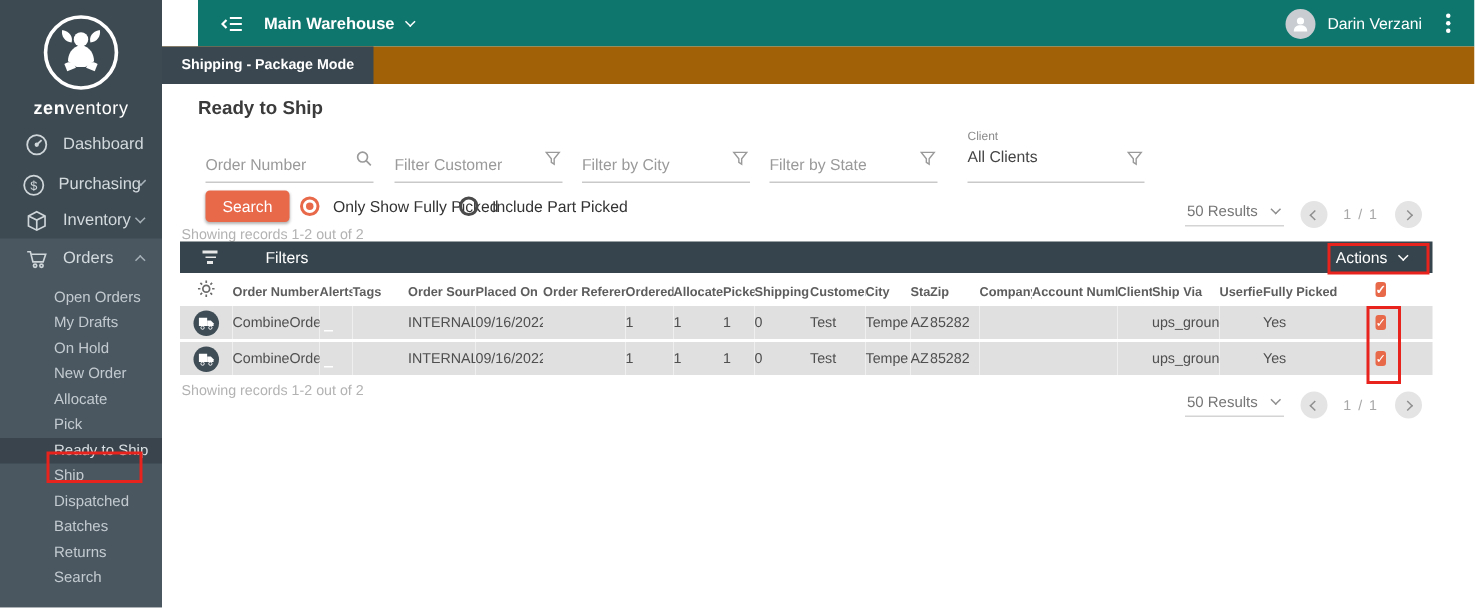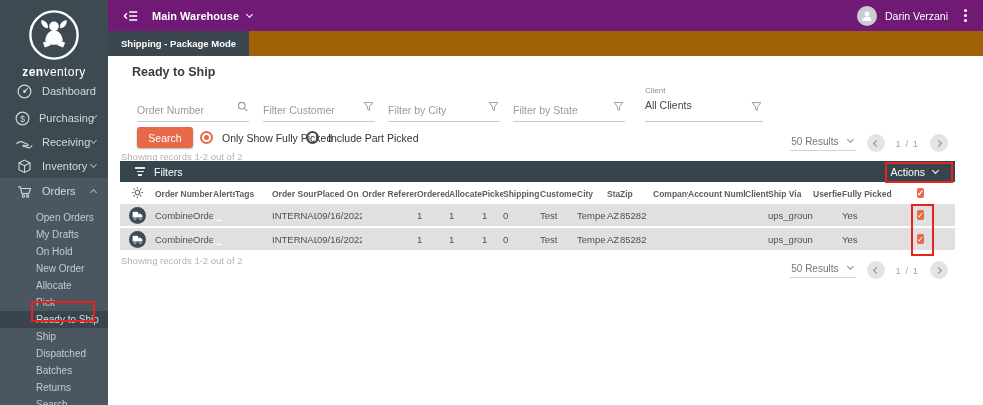--- a/index.html
+++ b/index.html
@@ -24,21 +24,21 @@
   .chev.white { border-color:#fff; }
   .chev.gray  { border-color:#8f8f8f; }
   .orders-section { background:#4a5761; flex:1; padding-top:1px; }
   .submenu { margin-top:6px; }
   .sub-item { height:17px; line-height:17px; padding-left:36px; font-size:10px; color:#c3cbd0; cursor:pointer; white-space:nowrap; }
   .sub-item.selected { background:#39444c; color:#d9dfe3; }
   .annotation { position:absolute; border:2px solid #e8221c; z-index:60; pointer-events:none; }
 
   
   .main { flex:1; display:flex; flex-direction:column; position:relative; }
-  .topbar { height:31px; background:#701a75; display:flex; align-items:center; color:#fff; flex:none; }
+  .topbar { height:31px; background:#0f766e; display:flex; align-items:center; color:#fff; flex:none;margin-left:24px; }
   .collapse { margin-left:15px; display:flex; align-items:center; cursor:pointer; }
   .warehouse-btn { display:flex; align-items:center; gap:8px; margin-left:13px; cursor:pointer; }
   .warehouse-name { font-size:11px; font-weight:700; }
   .topbar-right { margin-left:auto; display:flex; align-items:center; margin-right:10px;justify-content:flex-end; }
   .avatar { width:20px; height:20px; border-radius:50%; background:#c9cdd1; display:flex; align-items:center; justify-content:center; cursor:pointer; }
   .username { font-size:10.5px; margin:0 10px 0 8px; }
   .kebab { width:3px; height:3px; border-radius:50%; background:#fff; box-shadow:0 -5px 0 #fff, 0 5px 0 #fff; margin:0 6px; cursor:pointer; }
 
   .tabbar { height:25px; background:#a16207; display:flex; align-items:stretch; flex:none; }
   .tab { display:flex; align-items:center; padding:0 13px; font-size:9.5px; font-weight:700; color:#fff; cursor:pointer; white-space:nowrap; }
@@ -71,21 +71,21 @@
     border-bottom:1px solid #d4d4d4; padding:0 3px 3px 1px; cursor:pointer; }
   .pcirc { width:18px; height:18px; border-radius:50%; background:#e4e4e4; display:flex;
     align-items:center; justify-content:center; cursor:pointer; }
   .pcirc .chev { margin:0; }
   .pcirc .chev.left  { transform:rotate(135deg); margin-left:2px; }
   .pcirc .chev.right { transform:rotate(-45deg); margin-right:2px; }
   .pindic { font-size:9.5px; color:#a8a8a8; letter-spacing:1px; }
   .showing { position:absolute; left:13px; font-size:9.5px; color:#b3b3b3; }
 
   .fbar { position:absolute; left:12px; top:105px; width:835px; height:21px; background:#36454d;
-    display:flex; align-items:center; color:#fff; }
+    display:flex; align-items:center; color:#fff;gap:23px; }
   .flines { display:flex; flex-direction:column; gap:2px; align-items:center; margin-left:15px; }
   .flines span { display:block; height:1.5px; background:#e8e8e8; }
   .flines .l1 { width:10px; } .flines .l2 { width:7px; } .flines .l3 { width:4px; }
   .fbar-label { font-size:10.5px; margin-left:9px; }
   .fbar-actions { margin-left:auto; margin-right:17px; display:flex; align-items:center; gap:8px;
     font-size:10.5px; cursor:pointer; }
 
   table.otable { position:absolute; left:12px; top:127px; width:835px; border-collapse:collapse; table-layout:fixed; }
   .otable thead td { height:21px; font-size:8.5px; font-weight:700; color:#5d5d5d; vertical-align:middle;
     white-space:nowrap; overflow:hidden; }
@@ -136,30 +136,20 @@
         <span class="mi-label">Dashboard</span>
       </div>
       <div class="menu-item">
         <span class="mi-icon">
           <svg width="17" height="17" viewBox="0 0 20 20" fill="none" stroke="#cfd6da" stroke-width="1.4">
             <circle cx="10" cy="10" r="7.5"></circle>
               <text x="10" y="13.6" font-size="10" fill="#cfd6da" stroke="none" text-anchor="middle" font-family="Liberation Sans,sans-serif">$</text>
           </svg>
           </span>
         <span class="mi-label">Purchasing</span>
-        <span class="chev down"></span>
-      </div>
-      <div class="menu-item">
-        <span class="mi-icon">
-          <svg width="18" height="16" viewBox="0 0 20 18" fill="none" stroke="#cfd6da" stroke-width="1.3">
-            <path d="M1.5 11 c3 -3 5.5 -3 8 -1.5 l4.5 2 c1.2 .6 .6 2 -.6 1.8 l-4.5 -.8"></path>
-            <path d="M8 13.5 l6.5 2 c1 .3 2 0 2.8 -.8 l2 -2"></path>
-          </svg>
-          </span>
-        <span class="mi-label">Receiving</span>
         <span class="chev down"></span>
       </div>
       <div class="menu-item">
         <span class="mi-icon">
           <svg width="17" height="17" viewBox="0 0 20 20" fill="none" stroke="#cfd6da" stroke-width="1.3">
             <path d="M10 2.5 L16.5 5.8 V13.8 L10 17 L3.5 13.8 V5.8 Z"></path>
             <path d="M3.5 5.8 L10 9 L16.5 5.8"></path>
               <path d="M10 9 V17"></path>
           </svg>
           </span>

